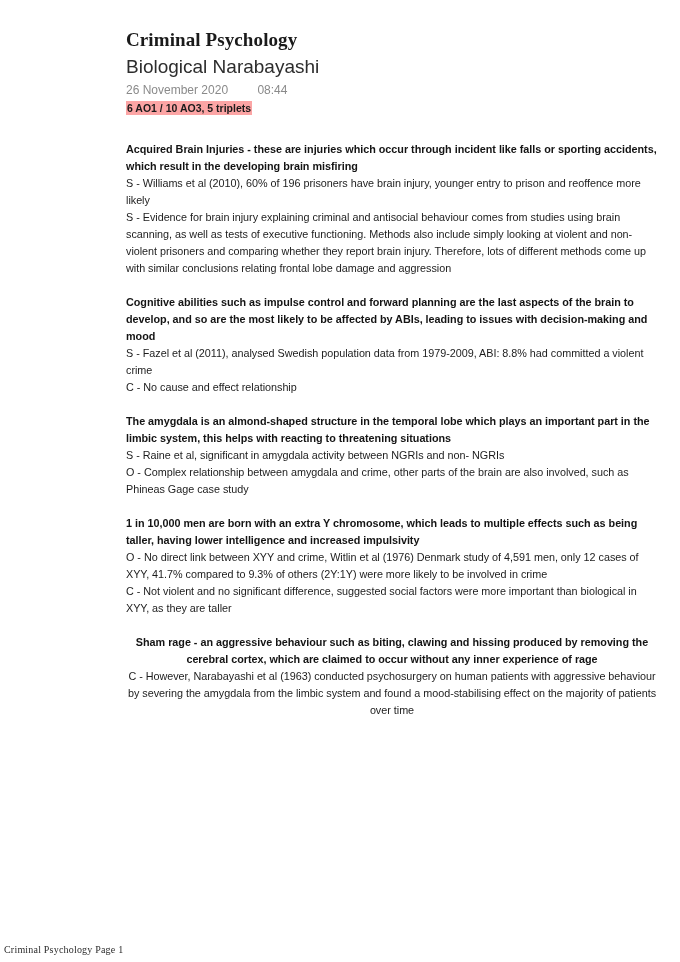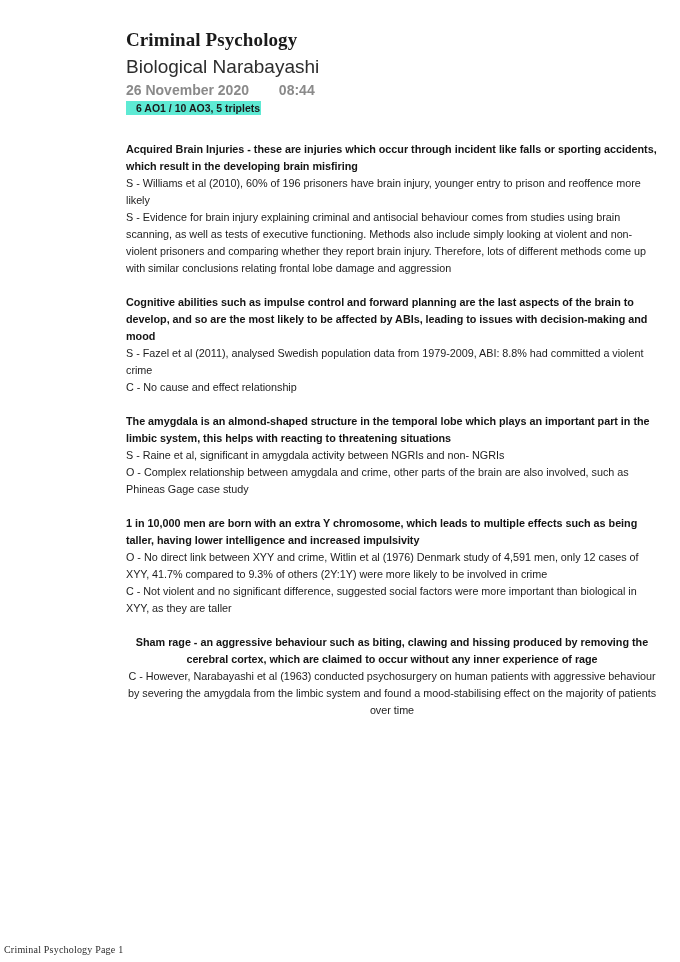--- a/index.html
+++ b/index.html
@@ -43,40 +43,40 @@
   .doc-subtitle {
     font-family: "Liberation Sans", sans-serif;
     font-size: 19px;
     font-weight: 400;
     color: #2d2d2d;
     line-height: 26px;
     margin: 2px 0 0 0;
   }
   .meta-row {
     margin-top: 4px;
-    font-size: 14px;
+    font-size: 12px;
     color: #8a8a8a;
     line-height: 13px;
-    font-weight: 700;
+    font-weight: 400;
     white-space: nowrap;
   }
   .meta-date { display: inline-block; }
   .meta-time { display: inline-block; margin-left: 26px; }
 
   .tagline-wrap {
     margin-top: 3px;
     line-height: 14px;
   }
   .tagline {
     display: inline;
-    background: #5eead4;
+    background: #fca5a5;
     color: #1a1a1a;
     font-size: 10.5px;
     font-weight: 700;
-    padding: 1px 1px 1px 10px;
+    padding: 1px 1px 1px 1px;
     box-decoration-break: clone;
     -webkit-box-decoration-break: clone;
   }
 
   
   .body-block {
     margin-top: 26px;
   }
   .section {
     margin-bottom: 17px;

